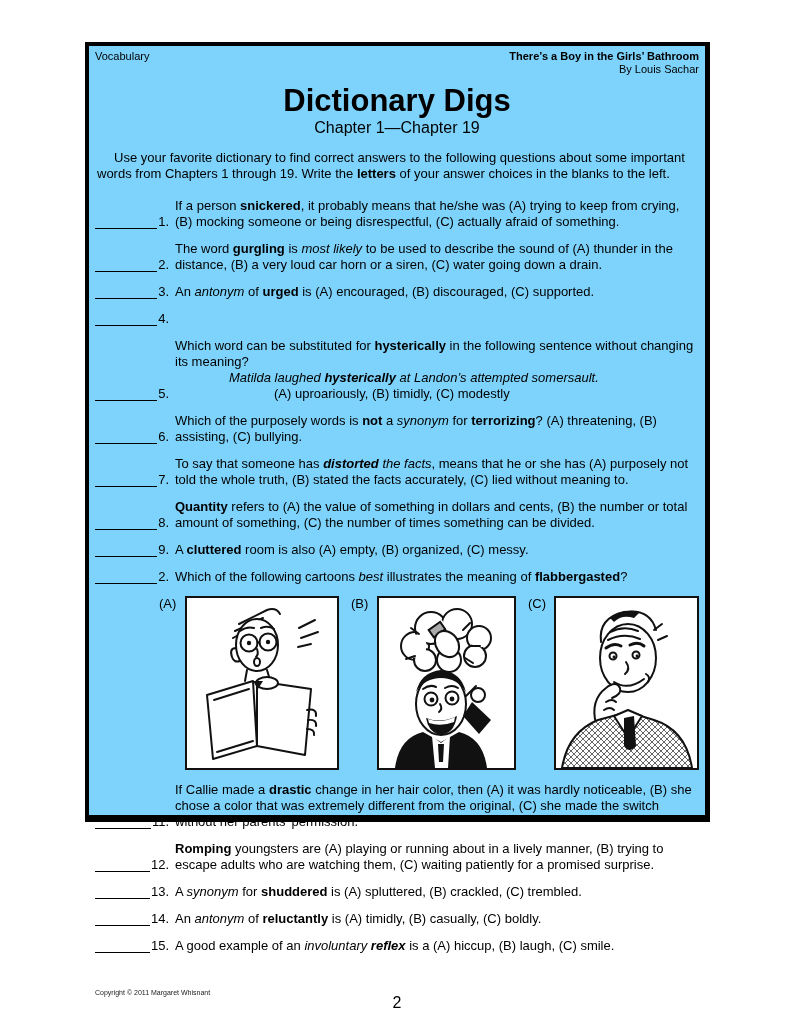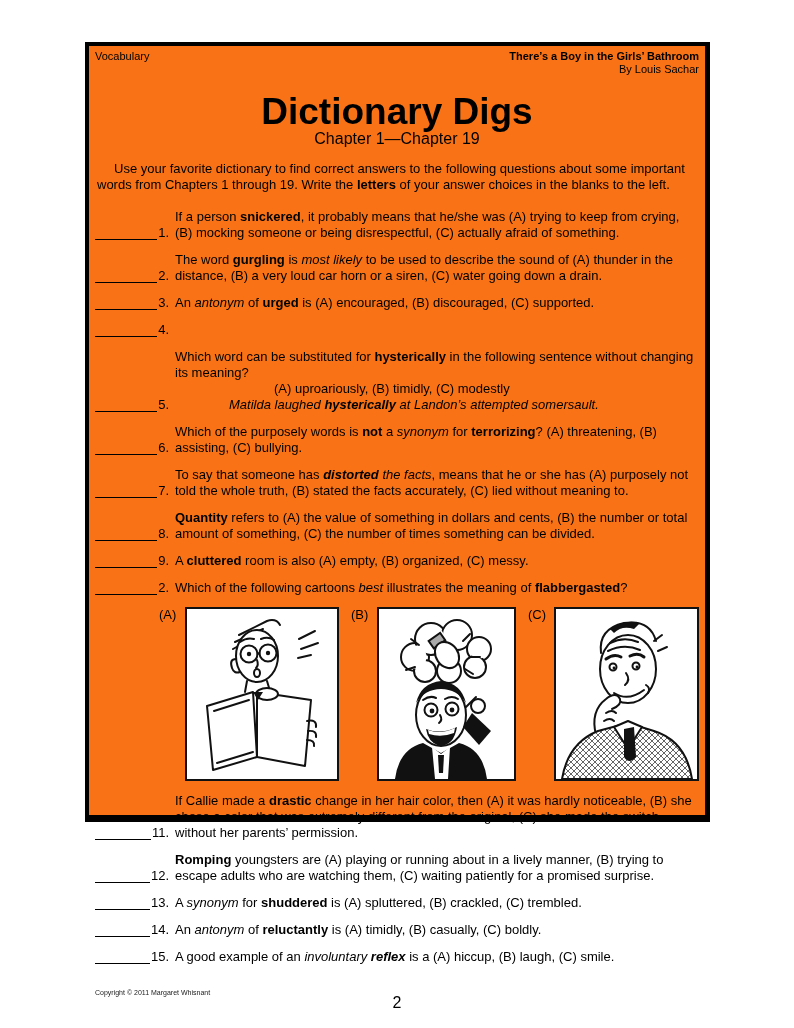--- a/index.html
+++ b/index.html
@@ -3,26 +3,26 @@
 <meta charset="utf-8">
 <style>
   html,body{margin:0;padding:0;background:#fff;}
   body{
     width:794px;height:1028px;position:relative;
     font-family:"Liberation Sans","DejaVu Sans",sans-serif;color:#000;
   }
   .sheet{
     position:absolute;left:85px;top:42px;width:625px;height:780px;
     border:4px solid #000;border-right-width:5px;border-bottom-width:7px;
-    box-sizing:border-box;padding:4px 6px 0 6px;background:#f97316;
+    box-sizing:border-box;padding:4px 6px 0 6px;background:#7dd3fc;
   }
   .top-row{display:flex;justify-content:space-between;font-size:11px;line-height:13px;}
   .book-block{text-align:right;}
   .book-title{font-weight:bold;}
-  .page-title{text-align:center;font-size:37px;font-weight:bold;line-height:34px;margin-top:19px;}
+  .page-title{text-align:center;font-size:31px;font-weight:bold;line-height:34px;margin-top:8px;}
   .subtitle{text-align:center;font-size:16px;line-height:19px;}
   .chapter-range{text-align:center;font-size:16px;font-weight:normal;line-height:19px;}
   .intro{font-size:13px;line-height:16px;margin-top:13px;text-indent:17px;padding:0 2px;}
   .questions{margin-top:16px;font-size:13px;line-height:16px;}
   .q-row{display:flex;margin-bottom:11px;}
   .q-lead{flex:0 0 74px;display:flex;align-items:flex-end;white-space:nowrap;}
   .q-blank{flex:1;border-bottom:1.5px solid #000;height:12px;margin-bottom:1px;}
   .q-num{padding-left:1px;}
   .q-body{flex:1;padding-left:6px;}
   .run-b{font-weight:bold;}
@@ -90,22 +90,22 @@
           <span class="q-num">4.</span>
         </div>
       </div>
       <div class="q-row">
         <div class="q-lead">
           <span class="q-blank"></span>
           <span class="q-num">5.</span>
         </div>
         <div class="q-body">
           <div class="q-part"><span>Which word can be substituted for </span><span class="run-b">hysterically</span><span> in the following sentence without changing its meaning?</span></div>
+          <div class="q-part example"><span class="run-i">Matilda laughed </span><span class="run-bi">hysterically</span><span class="run-i"> at Landon’s attempted somersault.</span></div>
           <div class="q-part options"><span>(A)  uproariously,  (B) timidly,  (C) modestly</span></div>
-          <div class="q-part example"><span class="run-i">Matilda laughed </span><span class="run-bi">hysterically</span><span class="run-i"> at Landon’s attempted somersault.</span></div>
         </div>
       </div>
       <div class="q-row">
         <div class="q-lead">
           <span class="q-blank"></span>
           <span class="q-num">6.</span>
         </div>
         <div class="q-body">
           <div class="q-part"><span>Which of the purposely words is </span><span class="run-b">not</span><span> a </span><span class="run-i">synonym</span><span> for </span><span class="run-b">terrorizing</span><span>?  (A) threatening, (B) assisting, (C) bullying.</span></div>
         </div>

